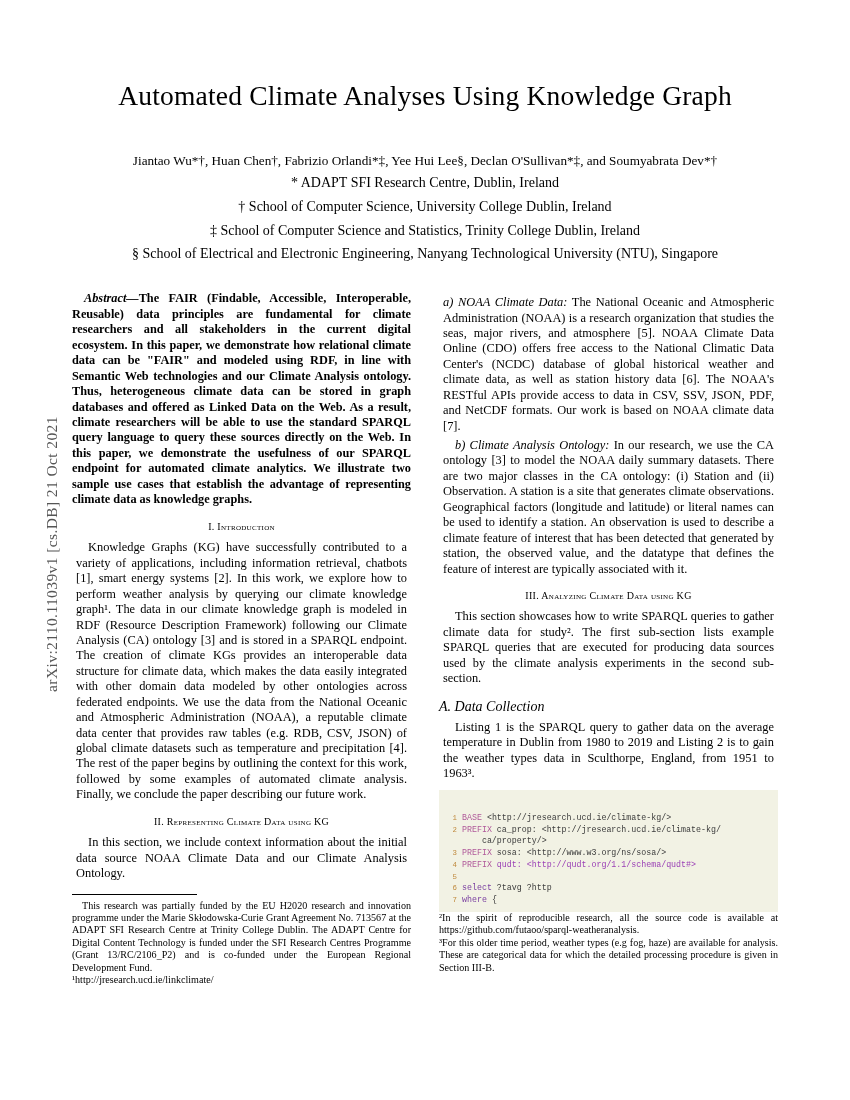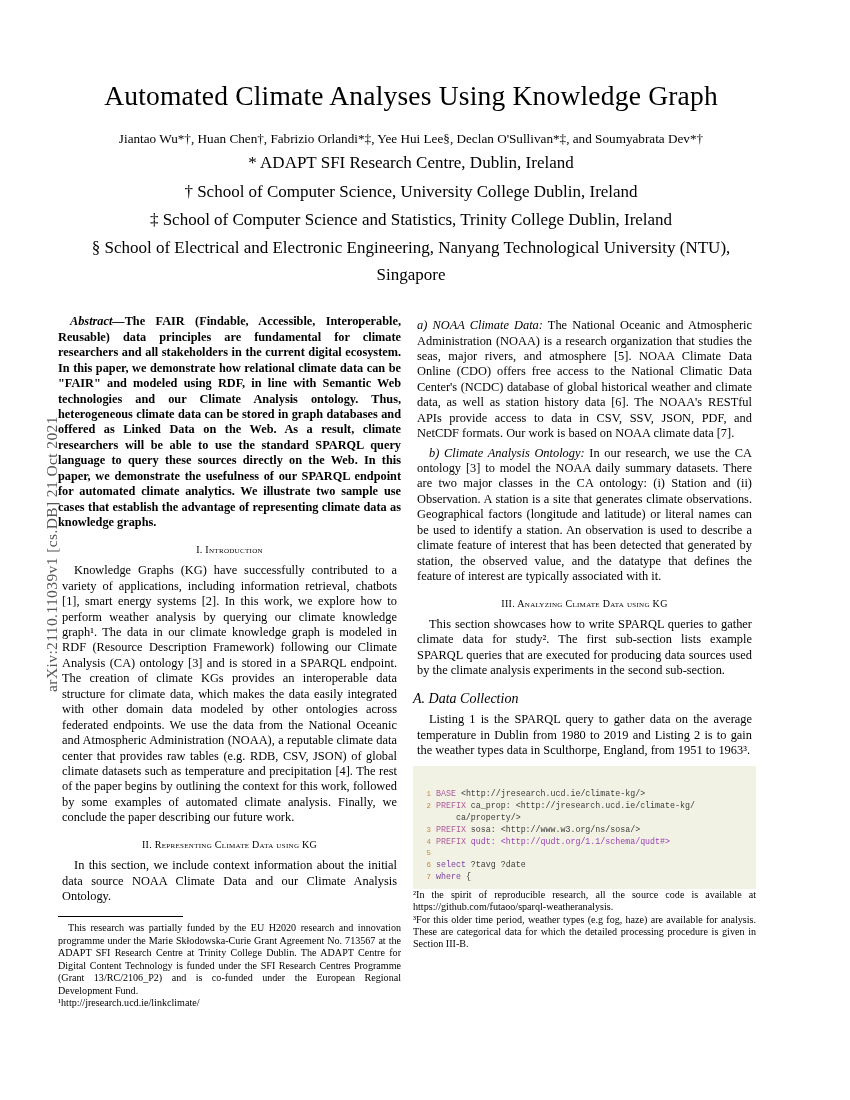--- a/index.html
+++ b/index.html
@@ -27,52 +27,53 @@
     font-family: "Liberation Serif", serif;
     font-size: 15.5px;
     letter-spacing: 0.4px;
     color: #555555;
     white-space: nowrap;
   }
 
   
   .page {
     position: absolute;
-    left: 58px;
+    left: 72px;
     top: 56px;
     width: 706px;
   }
 
   .title {
     text-align: center;
     font-size: 27.5px;
     line-height: 1.33;
     margin: 22px 0 0 0;
     font-weight: normal;
     letter-spacing: 0.2px;
   }
 
   .authors {
     text-align: center;
     font-size: 13.2px;
-    margin-top: 14px;
+    margin-top: 36px;
     line-height: 1.5;
   }
   .affil {
     text-align: center;
-    font-size: 17px;
+    font-size: 14px;
     line-height: 1.55;
     margin-top: 2px;
   }
 
   
   .columns {
     margin-top: 26px;
     display: flex;
-    gap: 12px;
+    gap: 28px;
+    justify-content: flex-end;
   }
   .col {
     width: 343px;
     font-size: 12.4px;
     line-height: 1.245;
     text-align: justify;
     hyphens: auto;
   }
   .col p { margin: 4px; text-indent: 12px; }
   .col p.noindent { text-indent: 0; }
@@ -193,21 +194,21 @@
       <h3 class="subsection">A.  Data Collection</h3>
       <p>Listing 1 is the SPARQL query to gather data on the average temperature in Dublin from 1980 to 2019 and Listing 2 is to gain the weather types data in Sculthorpe, England, from 1951 to 1963³.</p>
 
       <div class="listing">
         <div class="row"><span class="ln">1</span><span class="kw">BASE</span><span class="url"> &lt;http://jresearch.ucd.ie/climate-kg/&gt;</span></div>
         <div class="row"><span class="ln">2</span><span class="kw">PREFIX</span><span class="url"> ca_prop: &lt;http://jresearch.ucd.ie/climate-kg/</span></div>
         <div class="row"><span class="ln"></span><span class="kw"></span><span class="url">    ca/property/&gt;</span></div>
         <div class="row"><span class="ln">3</span><span class="kw">PREFIX</span><span class="url"> sosa: &lt;http://www.w3.org/ns/sosa/&gt;</span></div>
         <div class="row"><span class="ln">4</span><span class="kw">PREFIX</span><span class="purple"> qudt: &lt;http://qudt.org/1.1/schema/qudt#&gt;</span></div>
         <div class="row"><span class="ln">5</span><span class="kw"></span><span class="url"></span></div>
-        <div class="row"><span class="ln">6</span><span class="kw2">select</span><span class="url"> ?tavg ?date</span></div>
+        <div class="row"><span class="ln">6</span><span class="kw2">select</span><span class="url"> ?tavg ?http</span></div>
         <div class="row"><span class="ln">7</span><span class="kw2">where</span><span class="url"> {</span></div>
       </div>
 
       <div class="footnote col-right-footnotes">
         <p class="noindent">²In the spirit of reproducible research, all the source code is available at https://github.com/futaoo/sparql-weatheranalysis.</p>
         <p class="noindent">³For this older time period, weather types (e.g fog, haze) are available for analysis. These are categorical data for which the detailed processing procedure is given in Section III-B.</p>
       </div>
 
     </div>
   </div>

